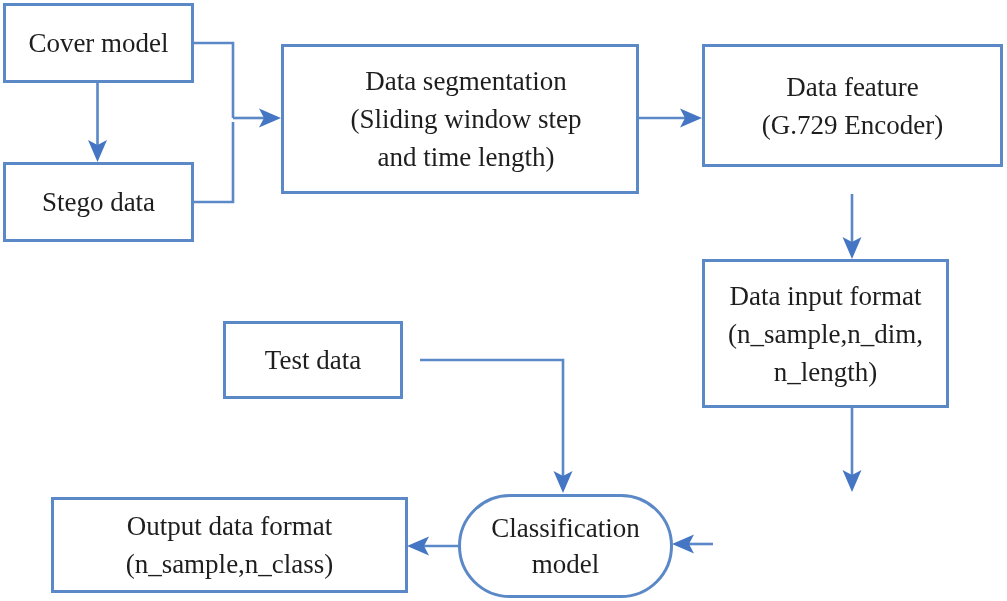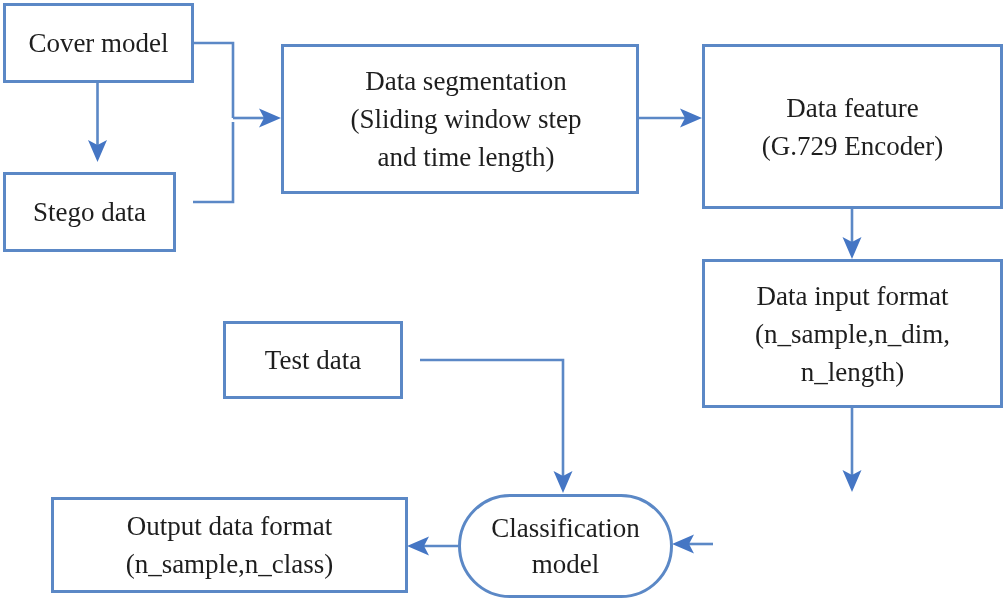--- a/index.html
+++ b/index.html
@@ -45,24 +45,24 @@
     display: flex;
     flex-direction: column;
     align-items: center;
     justify-content: center;
     text-align: center;
     font-size: 27px;
     line-height: 38px;
   }
   .node .ln { display: block; }
   #n-cover  { left: 3px;   top: 3px;   width: 191px; height: 80px; }
-  #n-stego  { left: 3px;   top: 172px; width: 173px; height: 80px; }
+  #n-stego  { left: 3px;   top: 162px; width: 191px; height: 80px; }
   #n-seg    { left: 281px; top: 44px;  width: 358px; height: 150px; padding-left: 12px; }
-  #n-feature{ left: 702px; top: 44px;  width: 301px; height: 165px; }
-  #n-input  { left: 702px; top: 259px; width: 301px; height: 149px; text-align: center; }
+  #n-feature{ left: 702px; top: 44px;  width: 301px; height: 123px; }
+  #n-input  { left: 702px; top: 259px; width: 247px; height: 149px; text-align: center; }
   #n-test   { left: 223px; top: 321px; width: 180px; height: 78px; }
   #n-multi  { left: 713px; top: 492px; width: 288px; height: 105px; }
   #n-class  { left: 458px; top: 494px; width: 215px; height: 104px;
               border-radius: 52px; line-height: 36px; }
   #n-output { left: 51px;  top: 497px; width: 357px; height: 96px; align-items: center; }
 </style>
 </head>
 <body>
 
 <div id="canvas">

